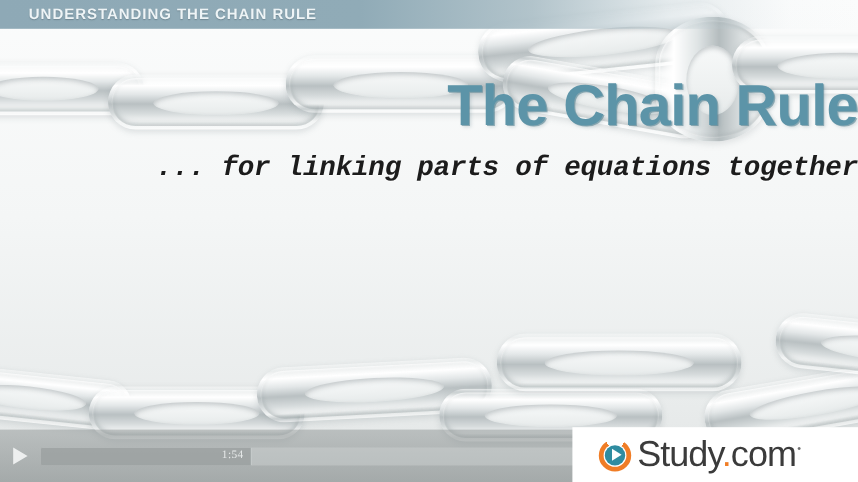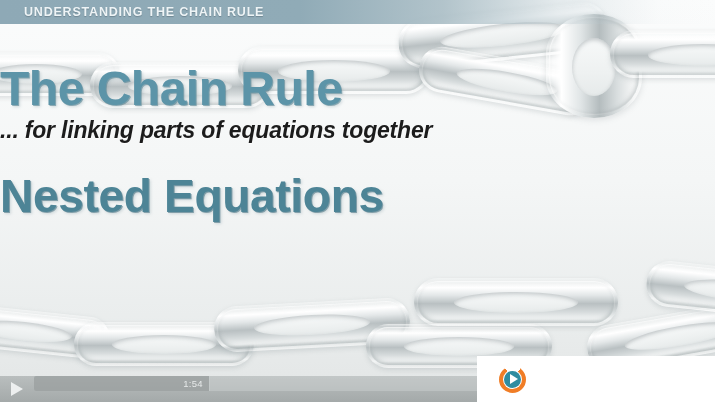--- a/index.html
+++ b/index.html
@@ -102,33 +102,35 @@
     white-space: nowrap;
     text-shadow: 0 1px 1px rgba(70,92,102,0.45);
   }
 
   
   .slide-content {
     position: absolute;
     left: 0;
     top: 64px;
     width: 100%;
-    text-align: left;
+    text-align: right;
   }
   .headline {
     font-size: 48px;
     font-weight: bold;
     color: #5c94a8;
     letter-spacing: -0.5px;
     line-height: 1.05;
     text-shadow:
       1px 1px 0 rgba(74,124,140,0.55),
       2px 2px 3px rgba(110,140,150,0.28);
   }
   .bullet-block {
+    margin-top: 10px;
+    font-family: Liberation Mono, monospace;
   }
   .bullet {
     font-size: 23px;
     font-weight: bold;
     font-style: italic;
     color: #1c1c1c;
     line-height: 1.42;
     letter-spacing: -0.2px;
     text-shadow: 0 1px 1px rgba(255,255,255,0.8);
   }
@@ -142,24 +144,25 @@
       1px 1px 0 rgba(63,110,125,0.55),
       2px 2px 3px rgba(110,140,150,0.28);
   }
 
   
   .control-bar {
     position: absolute;
     left: 0;
     bottom: 0;
     width: 100%;
-    height: 26px;
-    display: flex;
-    align-items: flex-start;
+    height: 44px;
+    display: flex;
+    align-items: center;
     background: linear-gradient(180deg, rgba(150,156,156,0.55) 0%, rgba(126,133,133,0.62) 100%);
+    font-family: Liberation Serif, serif;
   }
   .play-button {
     width: 34px;
     height: 26px;
     display: flex;
     align-items: center;
     justify-content: center;
     flex: 0 0 auto;
   }
   .play-glyph {
@@ -317,35 +320,35 @@
     <span class="title-bar-text">UNDERSTANDING THE CHAIN RULE</span>
   </div>
 
   <div class="slide-content">
     <div class="headline">The Chain Rule</div>
 
     <div class="bullet-block">
       <div class="bullet">... for linking parts of equations together</div>
     </div>
 
-    <div class="headline-2">Nested Equations</div>
   </div>
 
   <div class="control-bar">
     <div class="play-button">
       <span class="play-glyph"></span>
     </div>
     <div class="progress-track">
       <div class="progress-fill" style="width: 26%;"></div>
       <div class="progress-time" style="width: 26%;">1:54</div>
     </div>
   </div>
 
   <div class="logo-box">
     <span class="logo-mark">
       <span class="logo-ring"></span>
       <span class="logo-disc">
         <span class="logo-disc-play"></span>
       </span>
     </span>
+    <span class="logo-word"><span>Study</span><span class="logo-dot">.</span><span>com</span><span class="logo-tm">•</span></span>
   </div>
 
 </div>
 
 </body></html>

